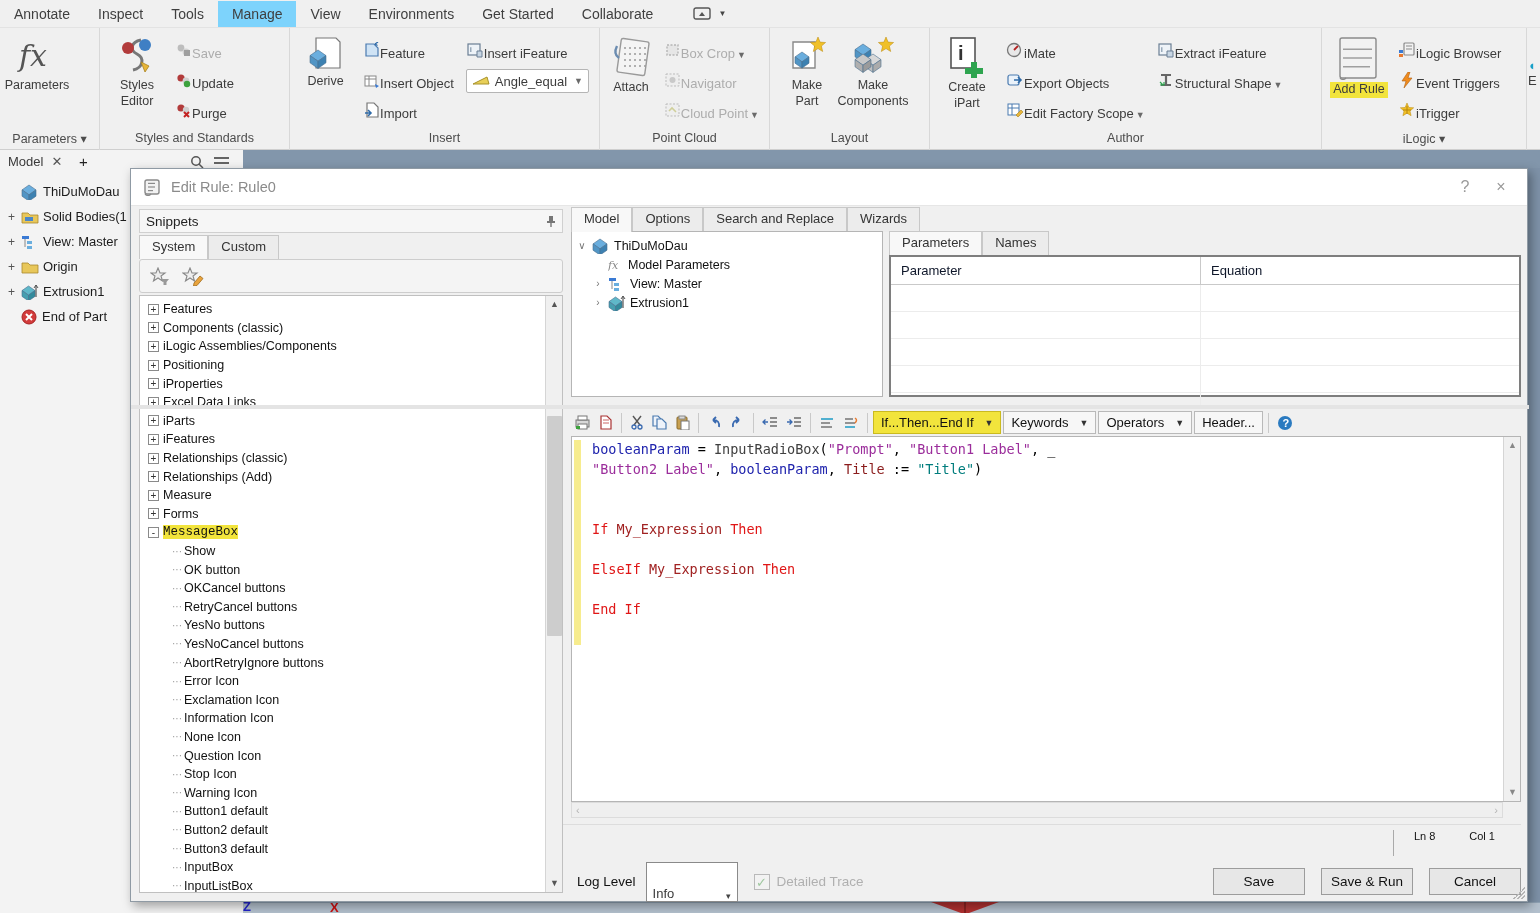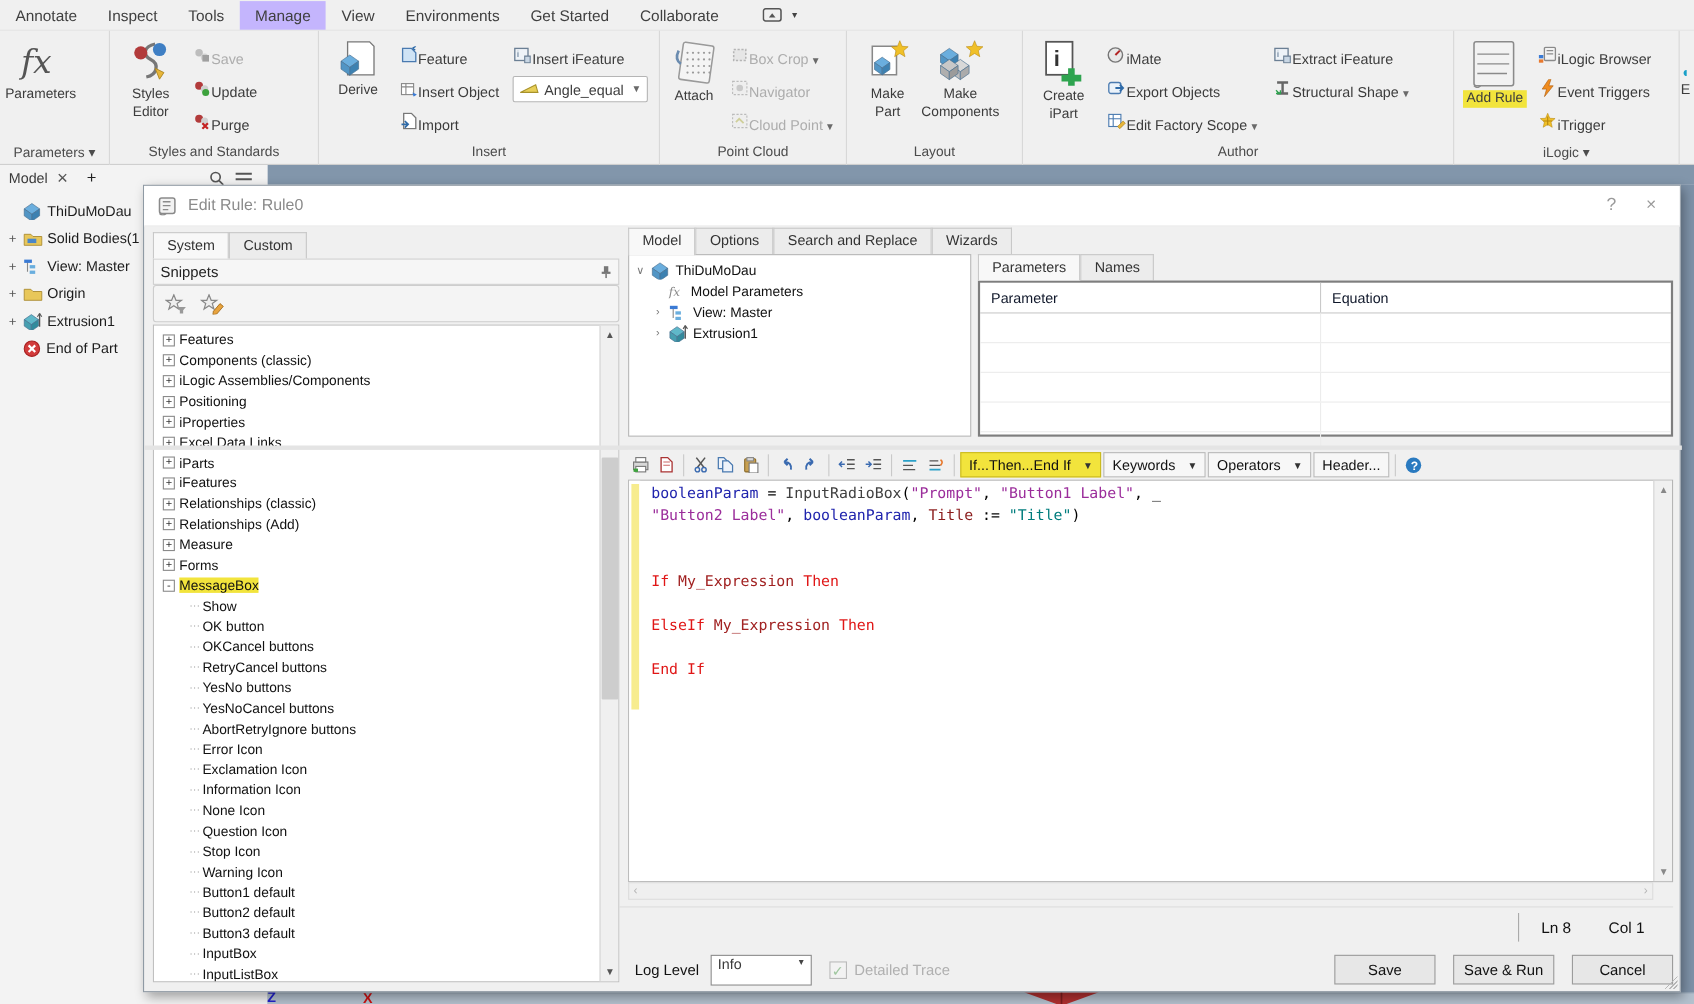--- a/index.html
+++ b/index.html
@@ -3,21 +3,21 @@
 <meta charset="utf-8">
 <style>
   * { margin:0; padding:0; box-sizing:border-box; }
   html,body { width:1540px; height:913px; overflow:hidden; }
   body { font-family:"Liberation Sans", sans-serif; font-size:13px; color:#3a3a3a; background:#f0f0f0; }
   #app { position:relative; width:1540px; height:913px; background:#f0f0f0; }
 
   
   #menubar { position:absolute; left:0; top:0; width:1540px; height:28px; background:#f0f0f0; display:flex; align-items:center; border-bottom:1px solid #e3e3e3; }
   .menu-tab { padding:5px 14px; font-size:14px; color:#3f3f3f; cursor:default; white-space:nowrap; }
-  .menu-tab.hl { background:#c4b5fd;text-align:center; }
+  .menu-tab.hl { background:#7dd3fc;text-align:center; }
   #menu-screen { margin-left:26px; display:flex; align-items:center; gap:3px; }
 
   
   #ribbon { position:absolute; left:0; top:28px; width:1540px; height:122px; background:#f0f0f0; border-bottom:1px solid #cfcfcf; display:flex; }
   .rgroup { position:relative; height:122px; border-right:1px solid #d8d8d8; display:flex; flex-direction:column; }
   .rgroup-body { flex:1; display:flex; align-items:flex-start; padding:4px 6px 0 6px; gap:4px; }
   .rgroup-footer { height:20px; text-align:center; font-size:12.5px; color:#4c4c4c; white-space:nowrap; padding-top:1px; }
   .bigbtn { width:62px; display:flex; flex-direction:column; align-items:center; padding-top:4px; gap:2px; }
   .bigbtn .blabel { font-size:12.5px; color:#3c3c3c; text-align:center; line-height:1.25; white-space:pre-line; }
   .bigbtn .blabel.hl { background:#f2e43c; padding:0 3px; }
@@ -58,21 +58,21 @@
   
   #snippets { position:absolute; left:8px; top:40px; width:424px; height:686px; }
   #snip-header { height:24px; display:flex; align-items:center; font-size:13.5px; color:#222; border:1px solid #d0d0d0; background:#f6f6f6; padding:0 6px; }
   #snip-tabs { display:flex; margin-top:2px; height:24px; }
   .tab { padding:3px 12px; font-size:13px; border:1px solid #c8c8c8; border-bottom:none; background:#ececec; color:#333; }
   .tab.active { background:#f8f8f8; position:relative; z-index:2; }
   #snip-toolbar { border:1px solid #cdcdcd; border-radius:3px; background:#f4f4f4; height:34px; display:flex; align-items:center; gap:10px; padding:0 10px; }
   #snip-list-box { position:absolute; left:0; top:86px; width:424px; height:598px; border:1px solid #c0c0c0; background:#fff; display:flex; }
   #snip-list { flex:1; overflow:hidden; padding:4px 0 0 6px; }
   .snip-row { display:flex; align-items:center; height:18.6px; font-size:12.5px; color:#111; white-space:nowrap; }
-  .snip-row .lbl.hl { background:#f2e43c; }
+  .snip-row .lbl.hl { background:#f2e43c;font-family:Liberation Mono, monospace; }
   .snip-exp { width:11px; height:11px; border:1px solid #8a8a8a; font-size:10px; line-height:9px; text-align:center; color:#333; margin-right:4px; flex:0 0 11px; background:#fff; }
   .snip-leaf-dash { width:12px; flex:0 0 12px; color:#999; font-size:10px; }
   .vscroll { width:17px; background:#f0f0f0; border-left:1px solid #d5d5d5; position:relative; }
   .vscroll .arr { position:absolute; left:0; width:17px; height:17px; text-align:center; font-size:9px; color:#555; line-height:17px; }
   .vscroll .thumb { position:absolute; left:1px; width:15px; background:#cdcdcd; border-radius:1px; }
 
   
   #dlg-tabs { position:absolute; left:440px; top:38px; display:flex; height:25px; }
   #model-tree-box { position:absolute; left:440px; top:62px; width:312px; height:166px; border:1px solid #b5b5b5; background:#fff; padding:4px 0 0 4px; }
   .mtree-row { display:flex; align-items:center; height:19px; gap:4px; font-size:12.5px; color:#111; white-space:nowrap; }
@@ -105,25 +105,25 @@
   #code-lines { flex:1; padding:4px 0 0 10px; font-family:"DejaVu Sans Mono","Liberation Mono",monospace; font-size:13.5px; overflow:hidden; }
   .code-line { height:20px; white-space:pre; }
   .tok-plain{color:#000}.tok-variable{color:#1f23ad}.tok-function{color:#404040}
   .tok-string{color:#9b2d9b}.tok-string2{color:#007d7d}.tok-param{color:#8b1c1c}
   .tok-keyword{color:#e01616}.tok-expr{color:#a12222}
   #code-vscroll { width:17px; border-left:1px solid #d5d5d5; background:#f0f0f0; position:relative; }
   #code-hscroll { position:absolute; left:440px; top:633px; width:932px; height:16px; background:#efefef; border:1px solid #dcdcdc; display:flex; align-items:center; justify-content:space-between; color:#b5b5b5; font-size:11px; padding:0 4px; }
 
   
   #status-row { position:absolute; left:432px; top:655px; width:958px; height:36px; border-top:1px solid #ddd; display:flex; align-items:center; }
-  #status-right { margin-left:auto; display:flex; align-items:center; gap:34px; padding-right:26px; font-size:14px; color:#111; }
+  #status-right { margin-left:auto; display:flex; align-items:flex-start; gap:34px; padding-right:26px; font-size:11px; color:#111; }
   #status-sep { width:1px; height:26px; background:#aaa; margin-right:-14px; }
   #dlg-footer { position:absolute; left:432px; top:691px; width:958px; height:43px; display:flex; align-items:center; }
   #log-level-label { font-size:13.5px; color:#111; margin-left:14px; }
-  #log-level-select { margin-left:10px; width:92px; height:28px; border:1px solid #8a8a8a; background:#fff; display:flex; align-items:flex-start; justify-content:space-between; padding:0 6px; font-size:13px; }
+  #log-level-select { margin-left:10px; width:92px; height:40px; border:1px solid #8a8a8a; background:#fff; display:flex; align-items:flex-end; justify-content:space-between; padding:0 6px; font-size:13px; }
   #trace-check { margin-left:16px; width:16px; height:16px; border:1px solid #b9b9b9; background:#f2f2f2; color:#9fc79f; font-size:13px; line-height:15px; text-align:center; }
   #trace-label { margin-left:7px; color:#b0b0b0; font-size:13.5px; }
   .footer-btn { width:92px; height:27px; border:1px solid #9c9c9c; background:#e7e7e7; font-size:13.5px; color:#111; display:flex; align-items:center; justify-content:center; margin-left:16px; }
   #btn-save { margin-left:auto; }
   #resize-grip { position:absolute; right:2px; bottom:2px; width:12px; height:12px;
      background:linear-gradient(135deg, transparent 50%, #b5b5b5 50%, #b5b5b5 56%, transparent 56%, transparent 66%, #b5b5b5 66%, #b5b5b5 72%, transparent 72%, transparent 82%, #b5b5b5 82%, #b5b5b5 88%, transparent 88%); }
 </style>
 </head>
 <body>
 
@@ -552,32 +552,32 @@
             <line x1="5" y1="12.6" x2="10" y2="12.6" stroke="#8a8a8a" stroke-width="1.2"></line>
             <path d="M2 16 q3 3 6 0" fill="none" stroke="#8a8a8a" stroke-width="1.3"></path>
           </svg>
         </span>
       <span id="dlg-title-text">Edit Rule: Rule0</span>
       <span id="dlg-help">?</span>
       <span id="dlg-close">×</span>
     </div>
 
     <div id="snippets">
-      <div id="snip-tabs">
-          <div class="tab active">System</div>
-          <div class="tab">Custom</div>
-        </div>
       <div id="snip-header">
         <span>Snippets</span>
         <svg width="11" height="12" viewBox="0 0 11 12" style="margin-left:auto;">
             <rect x="4" y="1" width="4" height="6" fill="#777"></rect>
             <rect x="2" y="6" width="8" height="2" fill="#777"></rect>
             <line x1="6" y1="8" x2="6" y2="12" stroke="#777" stroke-width="1.4"></line>
           </svg>
       </div>
+      <div id="snip-tabs">
+          <div class="tab active">System</div>
+          <div class="tab">Custom</div>
+        </div>
       <div id="snip-toolbar">
         <svg width="22" height="19" viewBox="0 0 22 19">
             <path d="M8 1 L10 6 L15 6 L11 9 L12.5 14 L8 11 L3.5 14 L5 9 L1 6 L6 6 Z" fill="#eee" stroke="#888" stroke-width="1.1"></path>
             <path d="M11 12 L19 12 L16.5 15 L16.5 18 L13.5 18 L13.5 15 Z" fill="#999"></path>
           </svg>
         <svg width="22" height="19" viewBox="0 0 22 19">
             <path d="M8 1 L10 6 L15 6 L11 9 L12.5 14 L8 11 L3.5 14 L5 9 L1 6 L6 6 Z" fill="#eee" stroke="#888" stroke-width="1.1"></path>
             <path d="M12 16 L18 9 L21 11.5 L15 18.5 L11.5 19 Z" fill="#e8a33d" stroke="#a06a1a" stroke-width="0.8"></path>
           </svg>
       </div>

